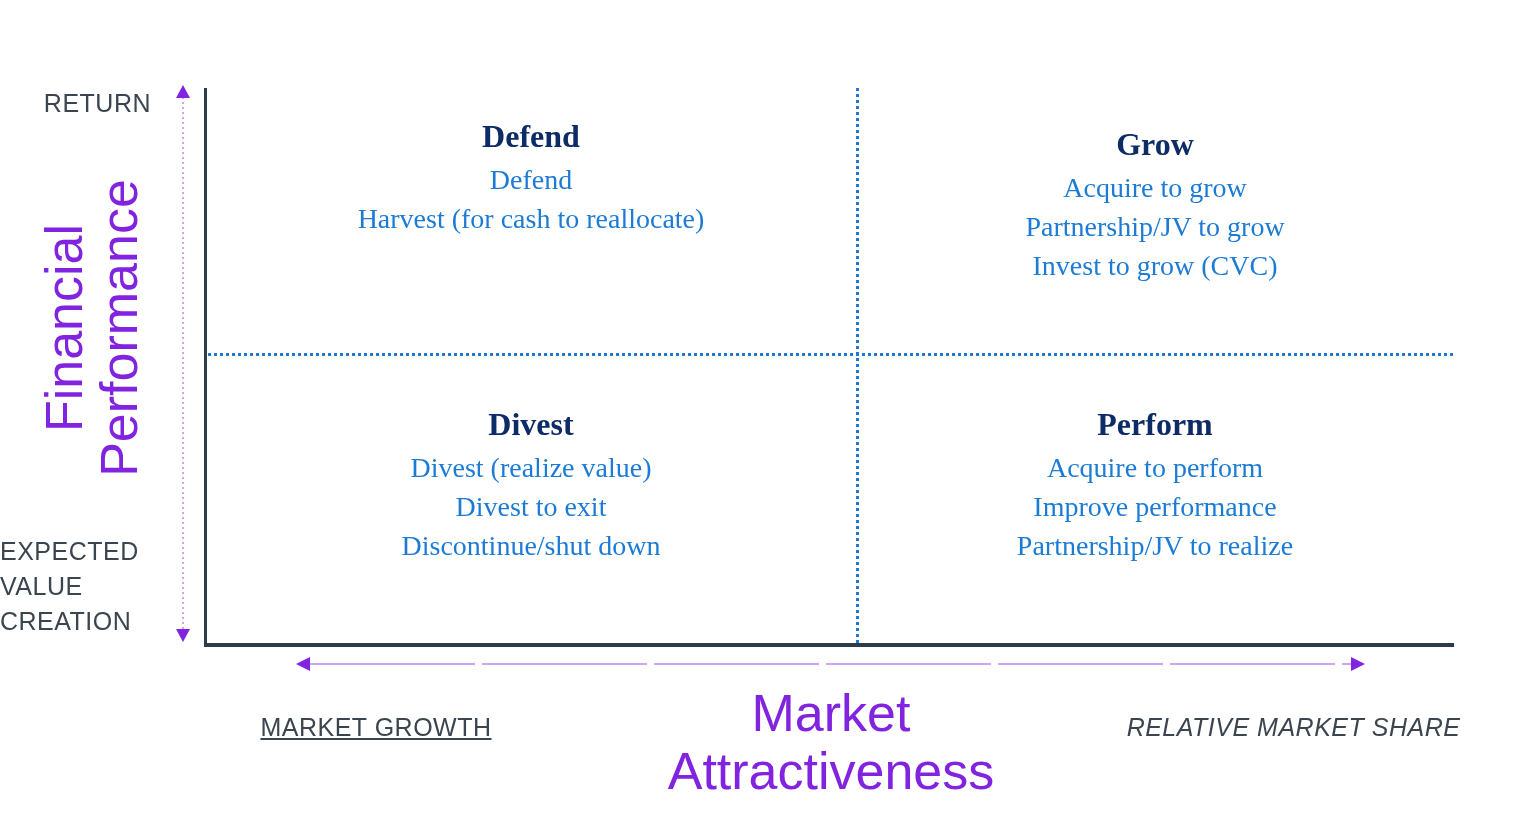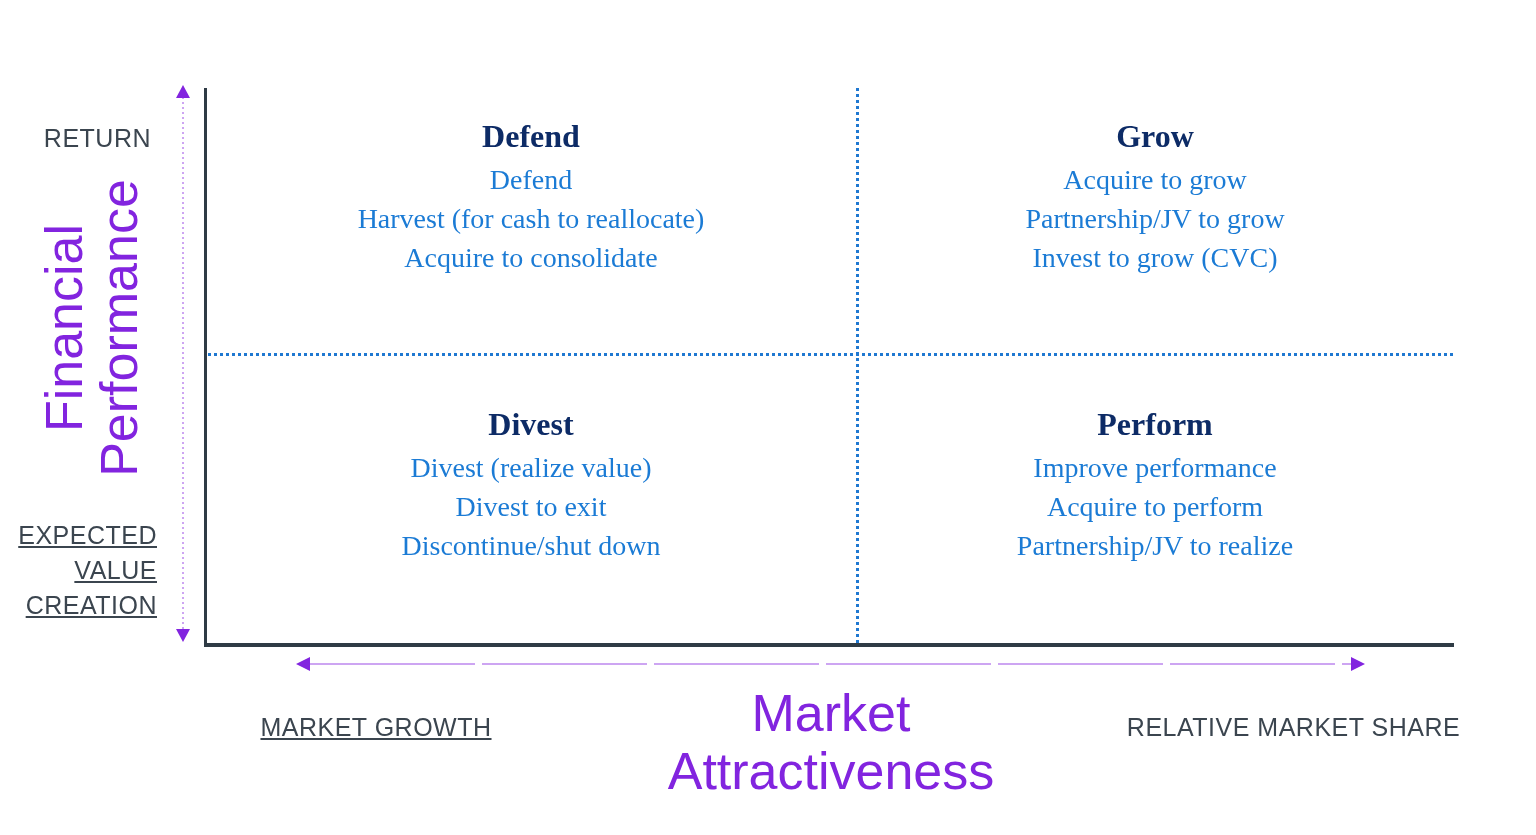--- a/index.html
+++ b/index.html
@@ -52,43 +52,43 @@
   .tri.right { left: 1351px; top: 657px; border-top: 7px solid transparent; border-bottom: 7px solid transparent; border-left: 14px solid var(--purple); }
 
   
   .cap-label {
     color: var(--slate);
     font-size: 25px;
     letter-spacing: 0.5px;
     line-height: 35px;
     white-space: nowrap;
   }
-  .lbl-return { left: 0; top: 86px; width: 151px; text-align: right; margin-top: 35px; }
-  .lbl-evc { left: 0; top: 518px; width: 157px; text-align: right; white-space: normal; text-decoration: underline; }
+  .lbl-return { left: 0; top: 86px; width: 151px; text-align: right; }
+  .lbl-evc { left: 0; top: 534px; width: 157px; text-align: left; white-space: normal; }
   .lbl-mgrowth { left: 236px; top: 710px; width: 280px; text-align: center; text-decoration: underline; }
-  .lbl-rms { left: 1121px; top: 710px; width: 345px; text-align: center; }
+  .lbl-rms { left: 1121px; top: 710px; width: 345px; text-align: center; font-style: italic; }
 
   
   .axis-title {
     color: var(--purple);
     font-size: 52px;
     text-align: center;
     line-height: 58px;
   }
   .title-y {
     left: -65px; top: 270px; width: 320px; height: 116px;
     transform: rotate(-90deg);
     line-height: 55px;
   }
   .title-x { left: 631px; top: 684px; width: 400px; }
 
   
   .quad { text-align: center; font-family: Liberation Serif, serif; }
   .quad-tl { left: 205px; top: 112px; width: 652px; }
-  .quad-tr { left: 857px; top: 112px; width: 596px; }
+  .quad-tr { left: 857px; top: 120px; width: 596px; }
   .quad-bl { left: 205px; top: 400px; width: 652px; }
   .quad-br { left: 857px; top: 400px; width: 596px; }
   .quad-title {
     color: var(--quad-title);
     font-size: 32px;
     font-weight: 600;
     line-height: 48px;
   }
   .quad-item {
     color: var(--quad-item);
@@ -132,37 +132,36 @@
 
   <div class="abs axis-title title-x">
     <div>Market</div>
     <div>Attractiveness</div>
   </div>
 
   <div class="abs quad quad-tl">
     <div class="quad-title">Defend</div>
     <div class="quad-item">Defend</div>
     <div class="quad-item">Harvest (for cash to reallocate)</div>
-    <div class="quad-item">Acquire to consolidate</div>
   </div>
 
   <div class="abs quad quad-tr">
     <div class="quad-title">Grow</div>
     <div class="quad-item">Acquire to grow</div>
     <div class="quad-item">Partnership/JV to grow</div>
     <div class="quad-item">Invest to grow (CVC)</div>
   </div>
 
   <div class="abs quad quad-bl">
     <div class="quad-title">Divest</div>
     <div class="quad-item">Divest (realize value)</div>
     <div class="quad-item">Divest to exit</div>
     <div class="quad-item">Discontinue/shut down</div>
   </div>
 
   <div class="abs quad quad-br">
     <div class="quad-title">Perform</div>
+    <div class="quad-item">Acquire to perform</div>
     <div class="quad-item">Improve performance</div>
-    <div class="quad-item">Acquire to perform</div>
     <div class="quad-item">Partnership/JV to realize</div>
   </div>
 
 </div>
 
 </body></html>

